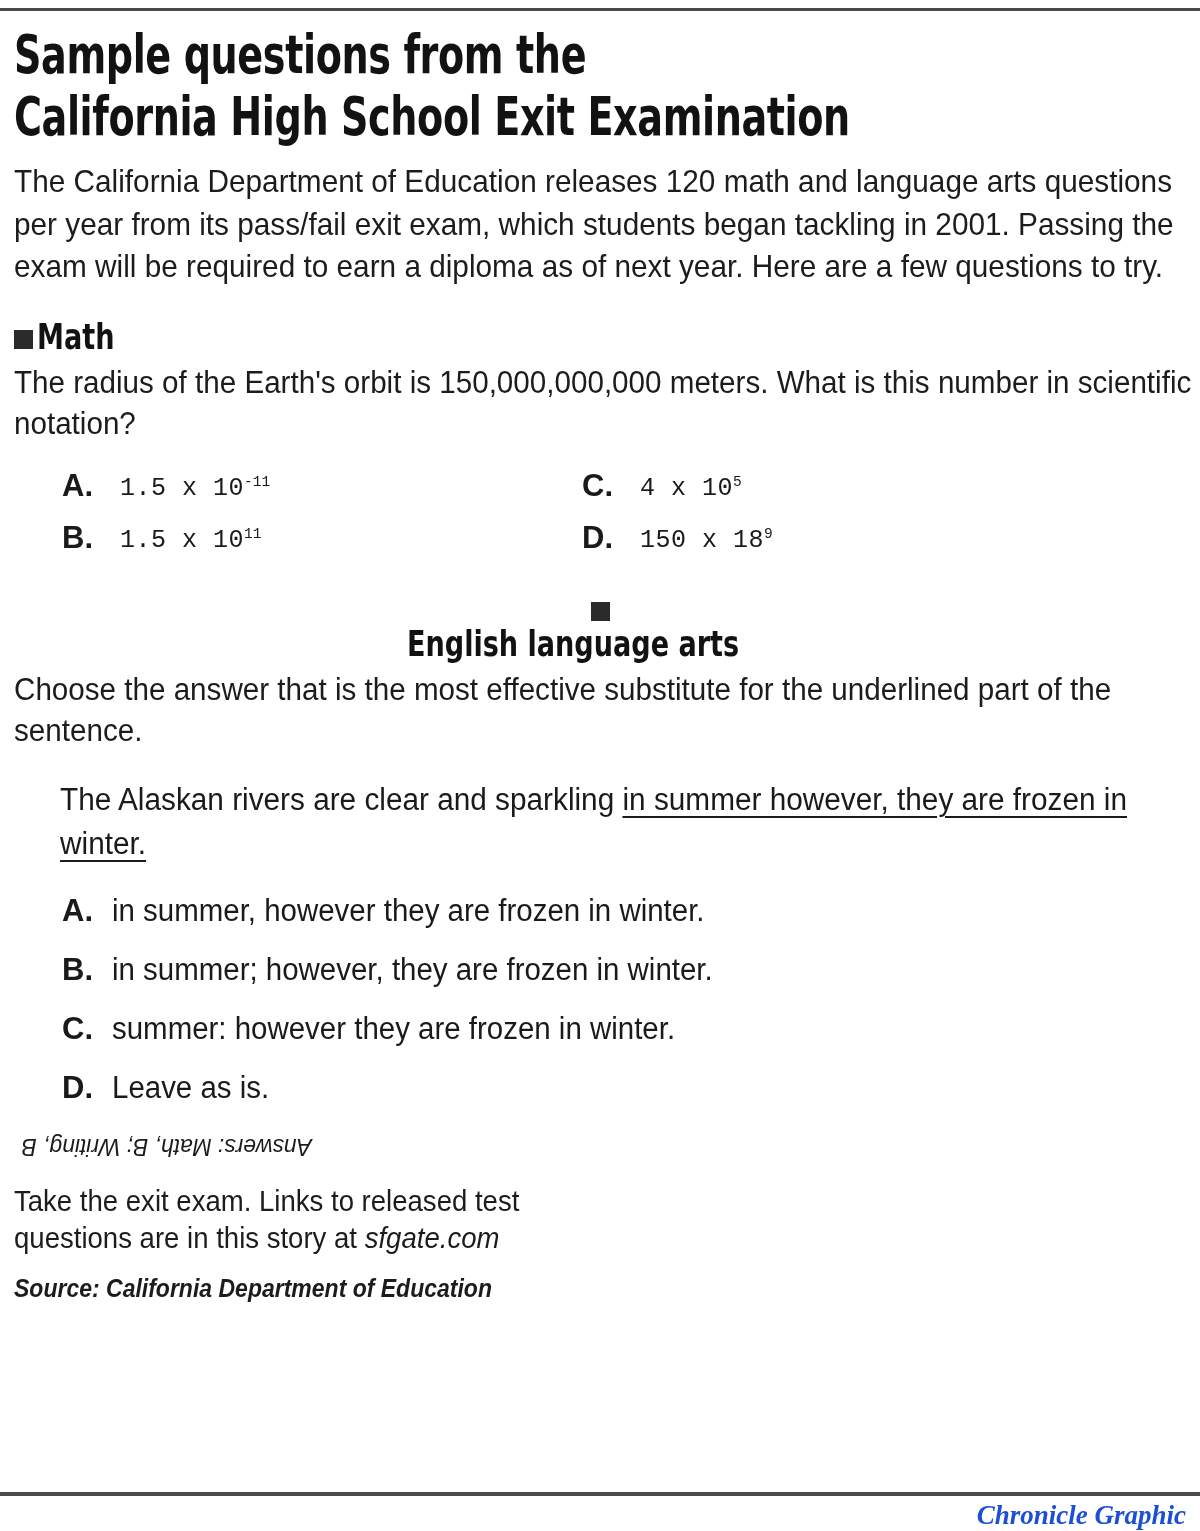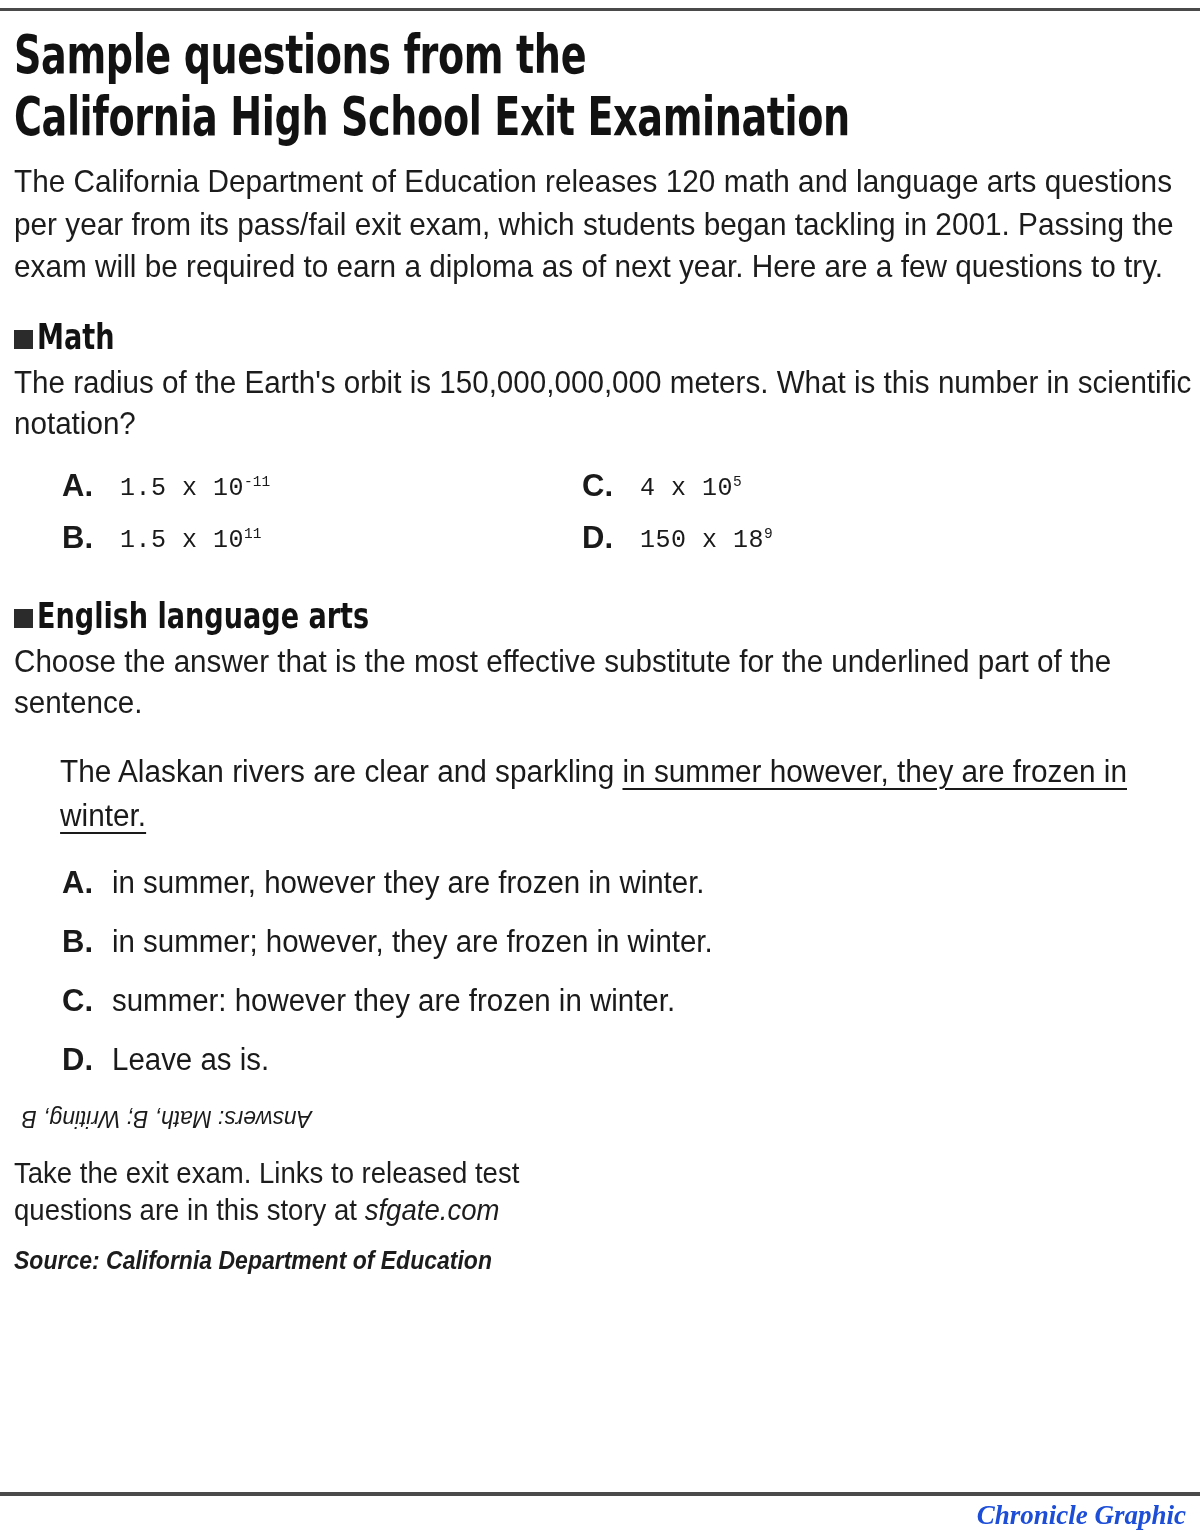--- a/index.html
+++ b/index.html
@@ -279,21 +279,21 @@
       <span class="letter">B.</span>
       <span class="body"><span>1.5 x 10</span><sup>11</sup></span>
     </div>
     <div class="ans">
       <span class="letter">D.</span>
       <span class="body"><span>150 x 18</span><sup>9</sup></span>
     </div>
   </div>
 
   
-  <div class="section-head" style="margin-top:40px;">
+  <div class="section-head" style="margin-top:40px;flex-direction:column;">
     <span class="bullet-square"></span>
     <span class="section-title">English language arts</span>
   </div>
 
   <p class="prompt">Choose the answer that is the most effective substitute for the underlined part of the sentence.</p>
 
   <p class="sentence"><span>The Alaskan rivers are clear and sparkling </span><span class="underlined">in summer however, they are frozen in winter.</span></p>
 
   <div class="eng-answers">
     <div class="ans">

